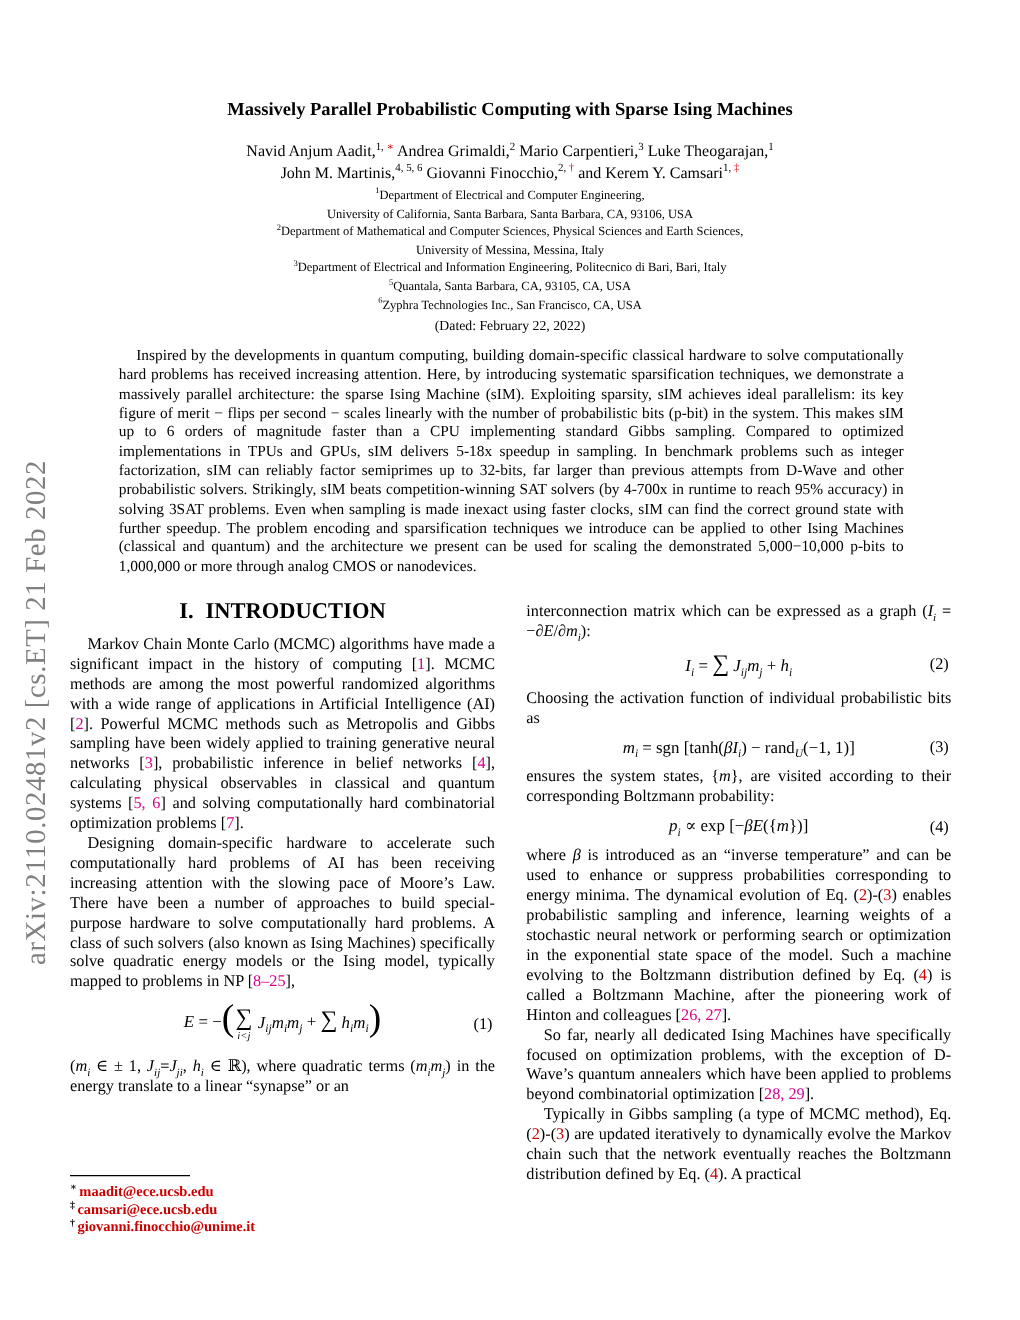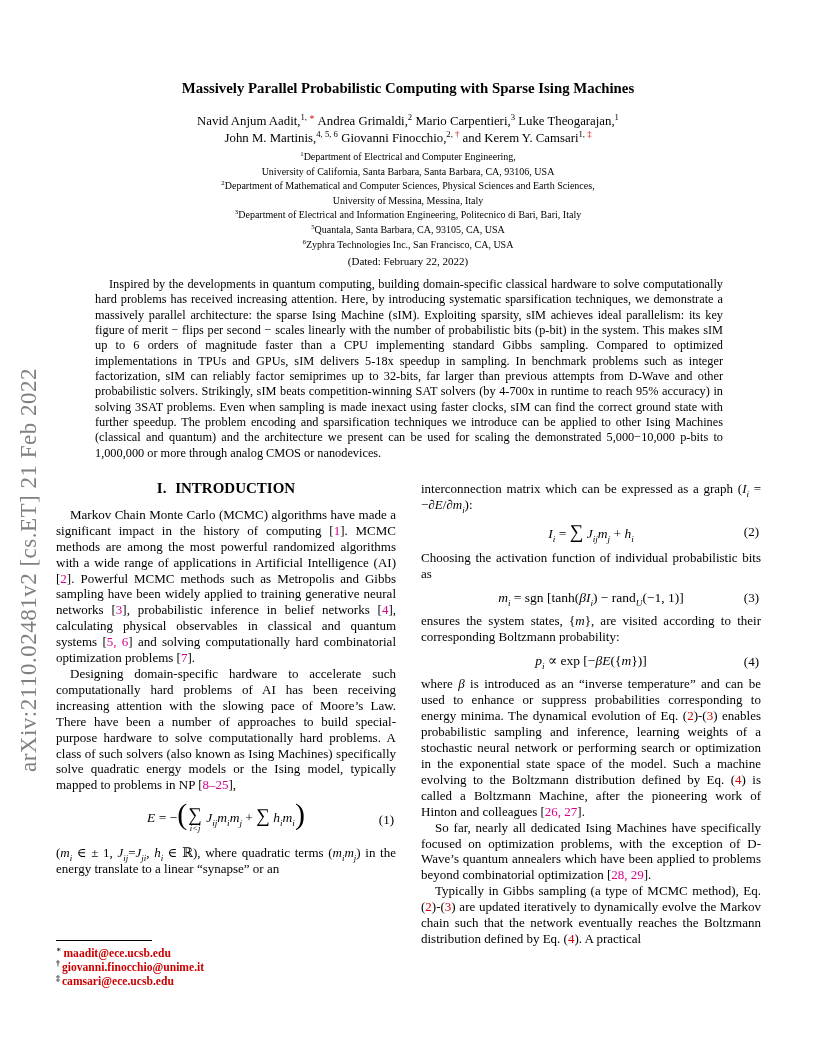--- a/index.html
+++ b/index.html
@@ -33,21 +33,21 @@
   
   .abstract{
     position:absolute; top:277px; left:95px; width:628px;
     font-size:12.3px; line-height:15.35px; text-align:justify;
     text-indent:14px;
   }
   
   .col{position:absolute; top:481px; width:340px; font-size:13px; line-height:15.9px; text-align:justify;}
   .col-left{left:56px;}
   .col-right{left:421px;}
-  .secheading{text-align:center; font-weight:bold; font-size:15px; word-spacing:5px; margin-bottom:10px;}
+  .secheading{text-align:center; font-weight:bold; font-size:18px; word-spacing:5px; margin-bottom:10px;}
   p{margin:0; hyphens:auto;}
   .ind{text-indent:14px;}
   .mi{font-style:italic;}
   
   .eqrow{position:relative; text-align:center; margin:9px 0; font-size:13.5px; line-height:1;}
   .eqrow.tall{margin:12px 0;}
   .eq{display:inline-block; white-space:nowrap;}
   .eqnum{position:absolute; right:2px; top:50%; transform:translateY(-50%); font-size:13px;}
   .sumwrap{display:inline-flex; flex-direction:column; align-items:center; vertical-align:middle; margin:0 1px;}
   .bigsum{font-size:19px; line-height:1; font-style:normal;}
@@ -119,20 +119,20 @@
     <p class="ind">So far, nearly all dedicated Ising Machines have specifically focused on optimization problems, with the exception of D-Wave’s quantum annealers which have been applied to problems beyond combinatorial optimization [<span class="cite">28, 29</span>].</p>
     <p class="ind">Typically in Gibbs sampling (a type of MCMC method), Eq. (<span class="eqref">2</span>)-(<span class="eqref">3</span>) are updated iteratively to dynamically evolve the Markov chain such that the network eventually reaches the Boltzmann distribution defined by Eq. (<span class="eqref">4</span>).  A practical</p>
   </div>
 
   <div class="footnotes">
     <div class="fnrule"></div>
     <div class="fnline">
       <sup>∗</sup><span class="link">maadit@ece.ucsb.edu</span>
     </div>
     <div class="fnline">
-      <sup>†</sup><span class="link">giovanni.finocchio@unime.it</span>
+      <sup>‡</sup><span class="link">camsari@ece.ucsb.edu</span>
     </div>
     <div class="fnline">
-      <sup>‡</sup><span class="link">camsari@ece.ucsb.edu</span>
+      <sup>†</sup><span class="link">giovanni.finocchio@unime.it</span>
     </div>
   </div>
 
 </div>
 
 </body></html>

